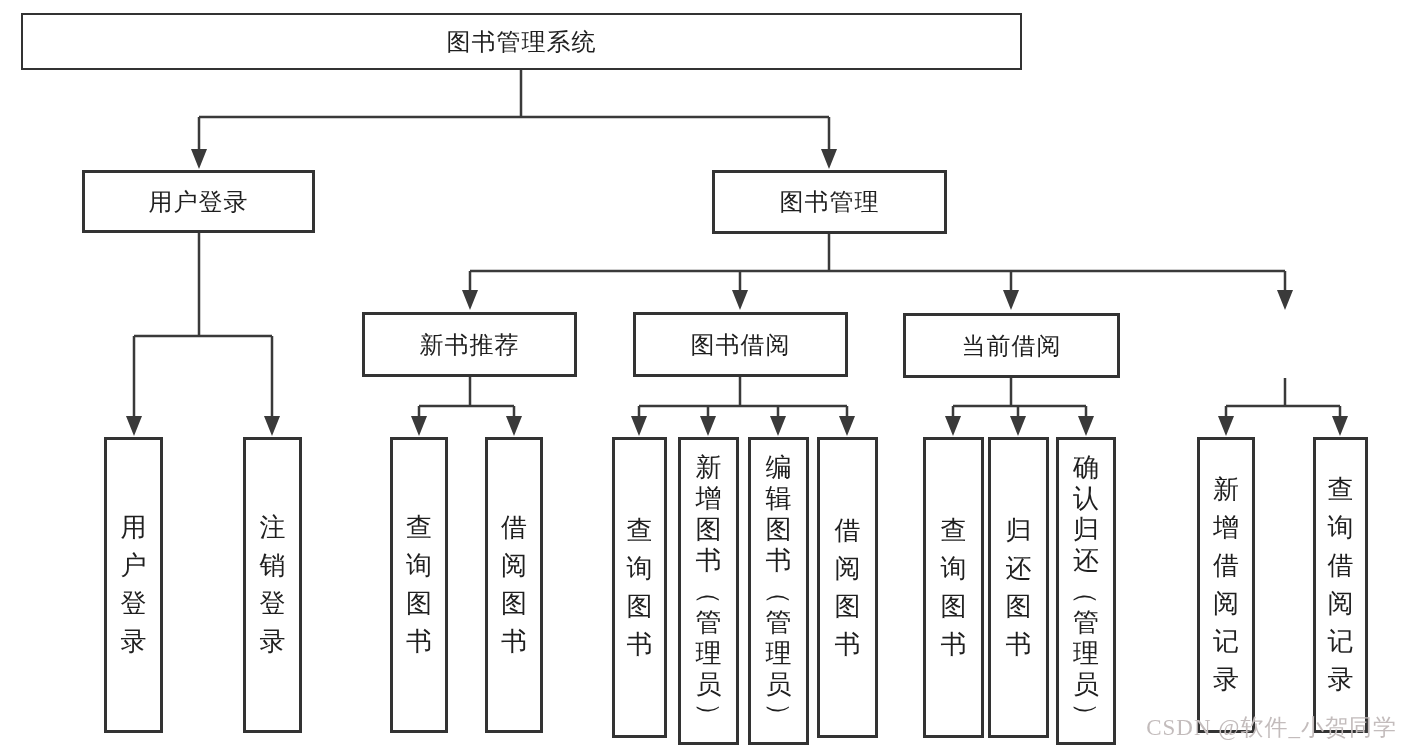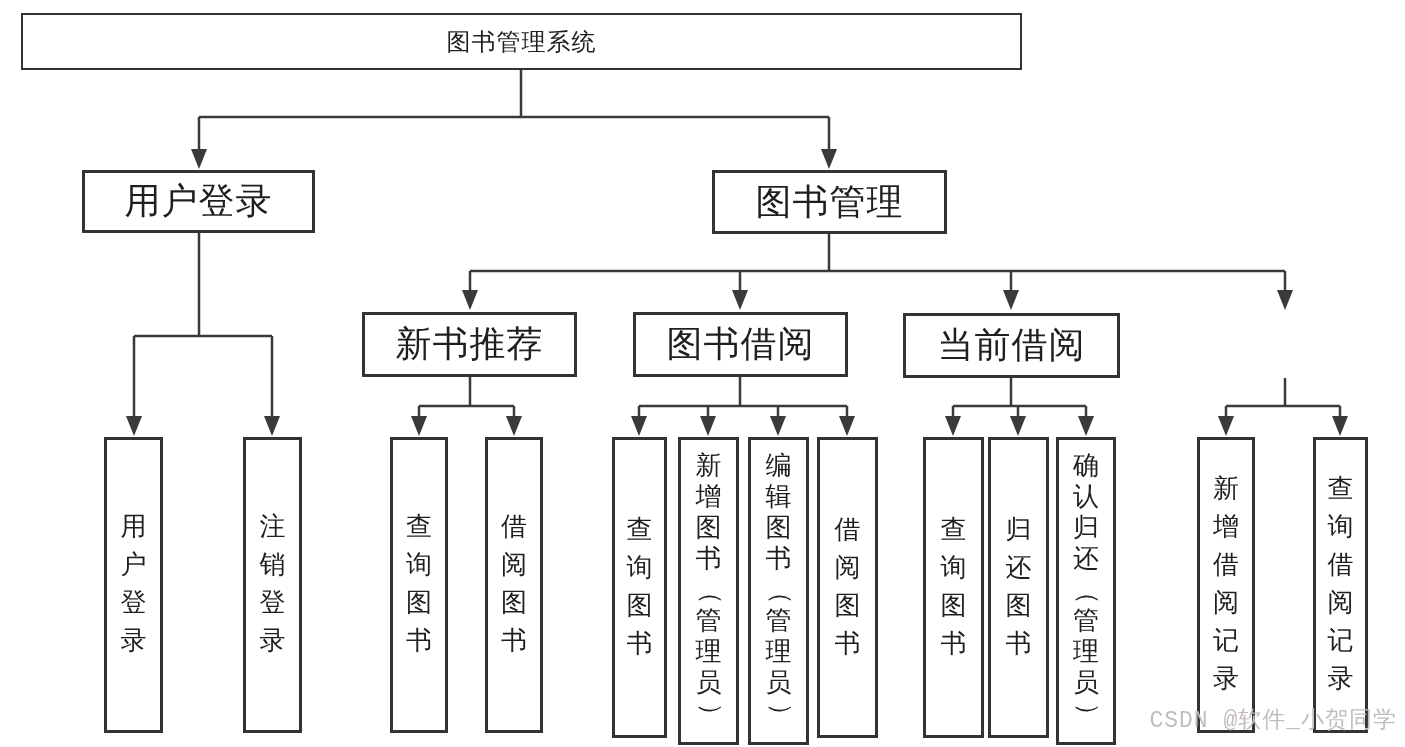--- a/index.html
+++ b/index.html
@@ -1,42 +1,42 @@
 <!DOCTYPE html>
 <html><head>
 <meta charset="utf-8">
 <style>
   html,body{margin:0;padding:0;background:#ffffff;}
   #canvas{
     position:relative;
     width:1405px;height:747px;
     background:#ffffff;
     overflow:hidden;
-    font-family:Liberation Mono, monospace;
+    font-family:Liberation Serif, serif;
   }
   #connectors{position:absolute;left:0;top:0;width:1405px;height:747px;}
   .box{
     position:absolute;
     box-sizing:border-box;
     background:#ffffff;
     border:3px solid #333333;
     display:flex;
     align-items:center;
     justify-content:center;
     color:#1f1f1f;
   }
-  .hbox{font-size:36px;letter-spacing:1px;}
+  .hbox{font-size:24px;letter-spacing:1px;}
   .hbox.root{border-width:2px;font-size:24px;}
   .vbox{flex-direction:column;font-size:26px;}
   .vchar{display:block;line-height:31px;text-align:center;}
   .vbox.loose .vchar{line-height:38px;}
   .vchar.rot{transform:rotate(90deg);}
   #watermark{
     position:absolute;
-    right:8px;bottom:12px;
+    right:8px;bottom:4px;
     font-size:23px;
     color:#c3bcbc;
     letter-spacing:1px;
     z-index:5;
     white-space:nowrap;
   }
 </style>
 </head>
 <body>
 

